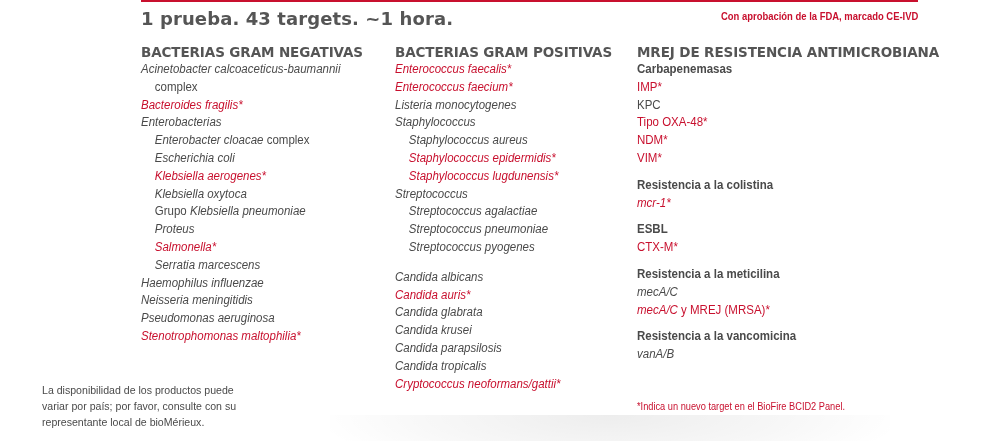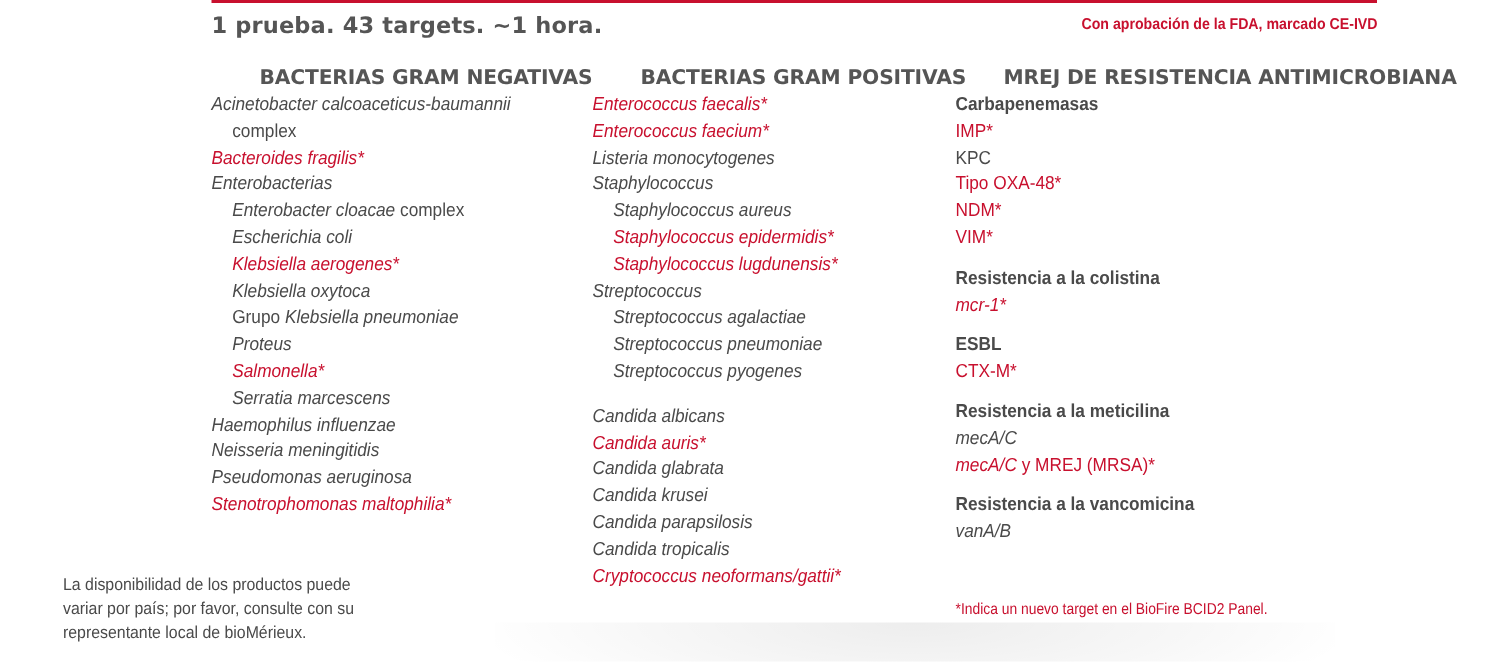--- a/index.html
+++ b/index.html
@@ -12,37 +12,36 @@
   .shadow {
     position:absolute; left:330px; top:415px; width:560px; height:60px;
     background:radial-gradient(ellipse at center top, rgba(0,0,0,0.07) 0%, rgba(0,0,0,0.03) 45%, rgba(0,0,0,0) 75%);
     pointer-events:none;
   }
   .topline {
     position:absolute; left:141px; top:0; width:777px; height:2px; background:#c8102e;
   }
   .tagline {
     position:absolute; left:141px; top:8px;
-    font-family:"DejaVu Sans", sans-serif; font-weight:bold; font-size:15px;
+    font-family:"DejaVu Sans", sans-serif; font-weight:bold; font-size:18px;
     color:#555555; letter-spacing:0.1px;
   }
   .fda {
     position:absolute; right:82px; top:10px;
     font-family:"Liberation Sans", sans-serif; font-weight:bold; font-size:10.5px;
     color:#c8102e; transform:scaleX(0.9); transform-origin:right center;
   }
   .col { position:absolute; top:43px; }
   .col1 { left:141px; }
   .col2 { left:395px; }
   .col3 { left:637px; }
   .hdr {
     font-family:"DejaVu Sans", sans-serif; font-weight:bold; font-size:13.5px;
     color:#555555; height:18px; line-height:18px; white-space:nowrap;
     letter-spacing:-0.1px;
-    margin-left:32px;
   }
   .item {
     font-size:12.5px; line-height:17.8px; height:17.8px; white-space:nowrap;
     color:#4a4a4a;
     transform:scaleX(0.92); transform-origin:left center;
   }
   .it { font-style:italic; }
   .red { color:#c8102e; }
   .ind { padding-left:15px; }
   .sub {

